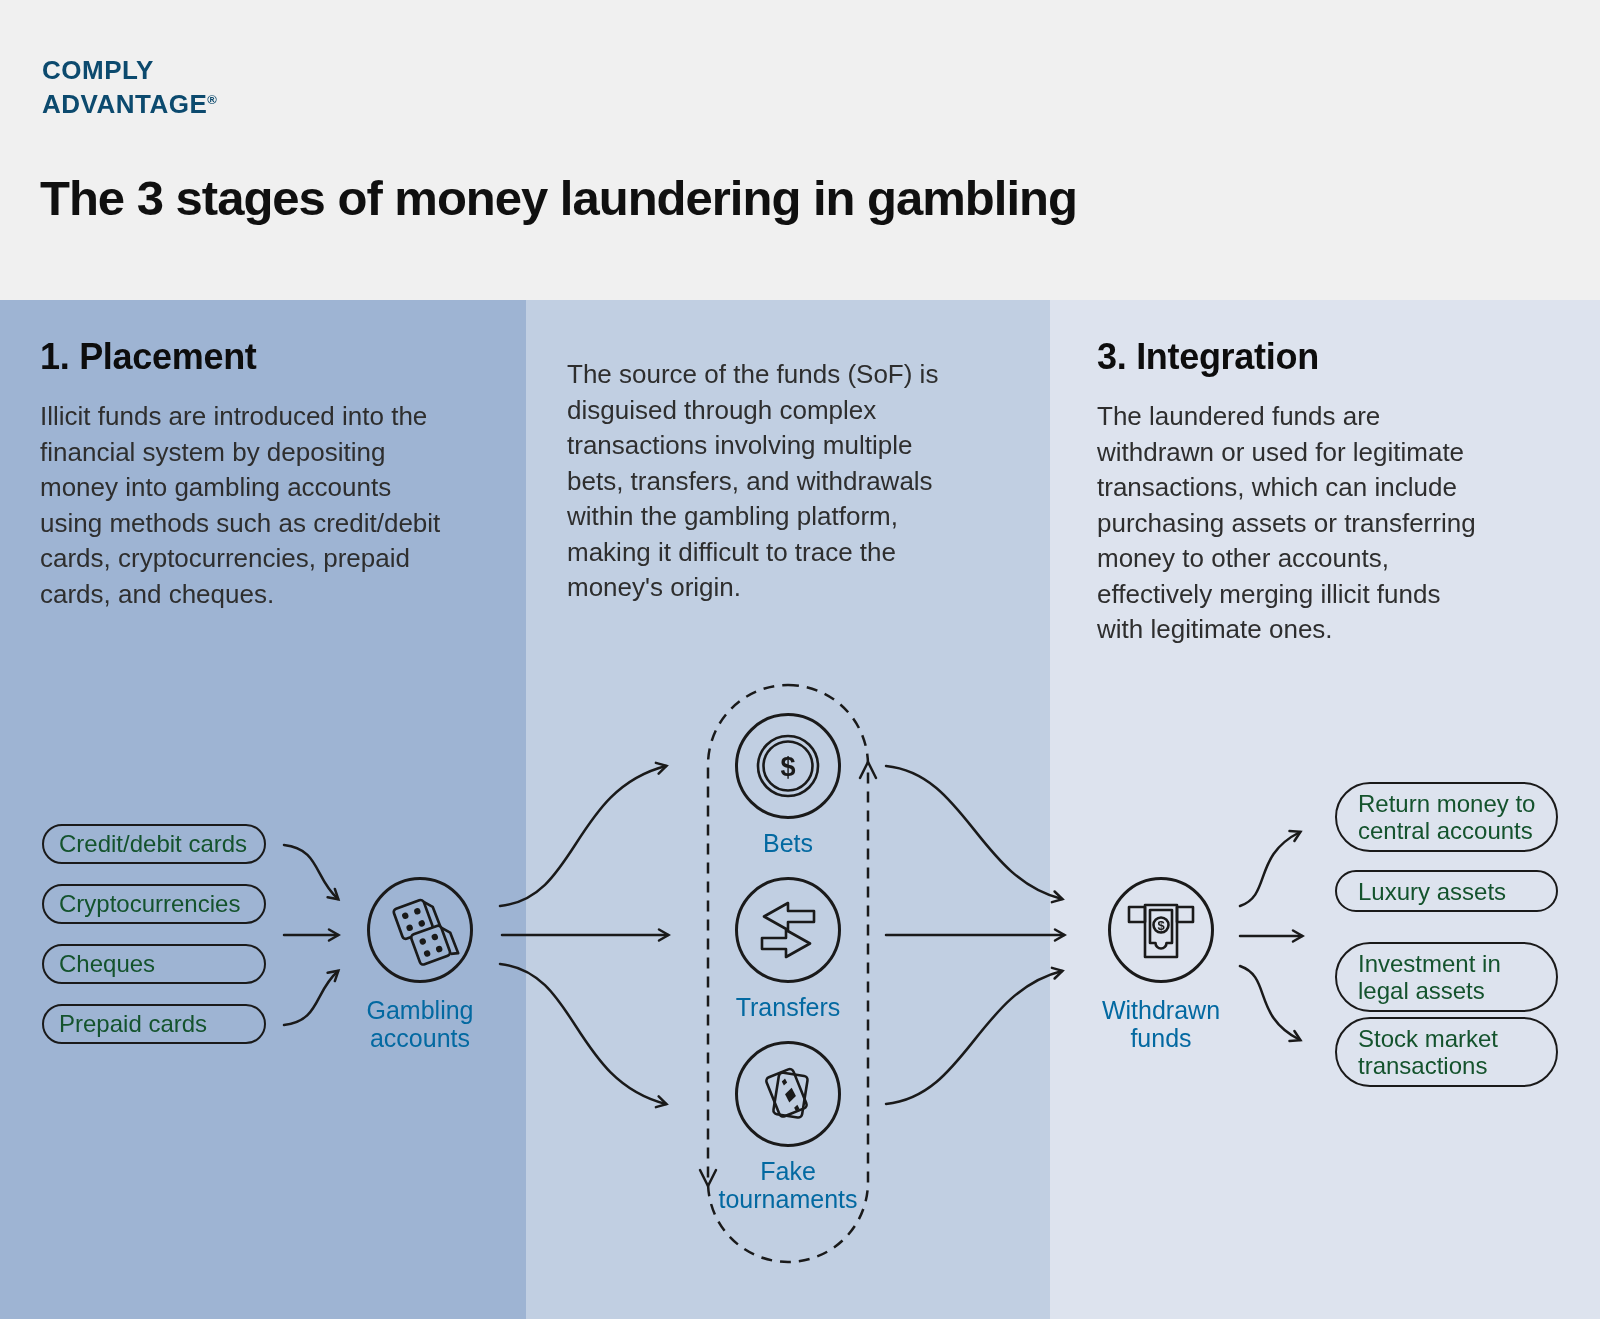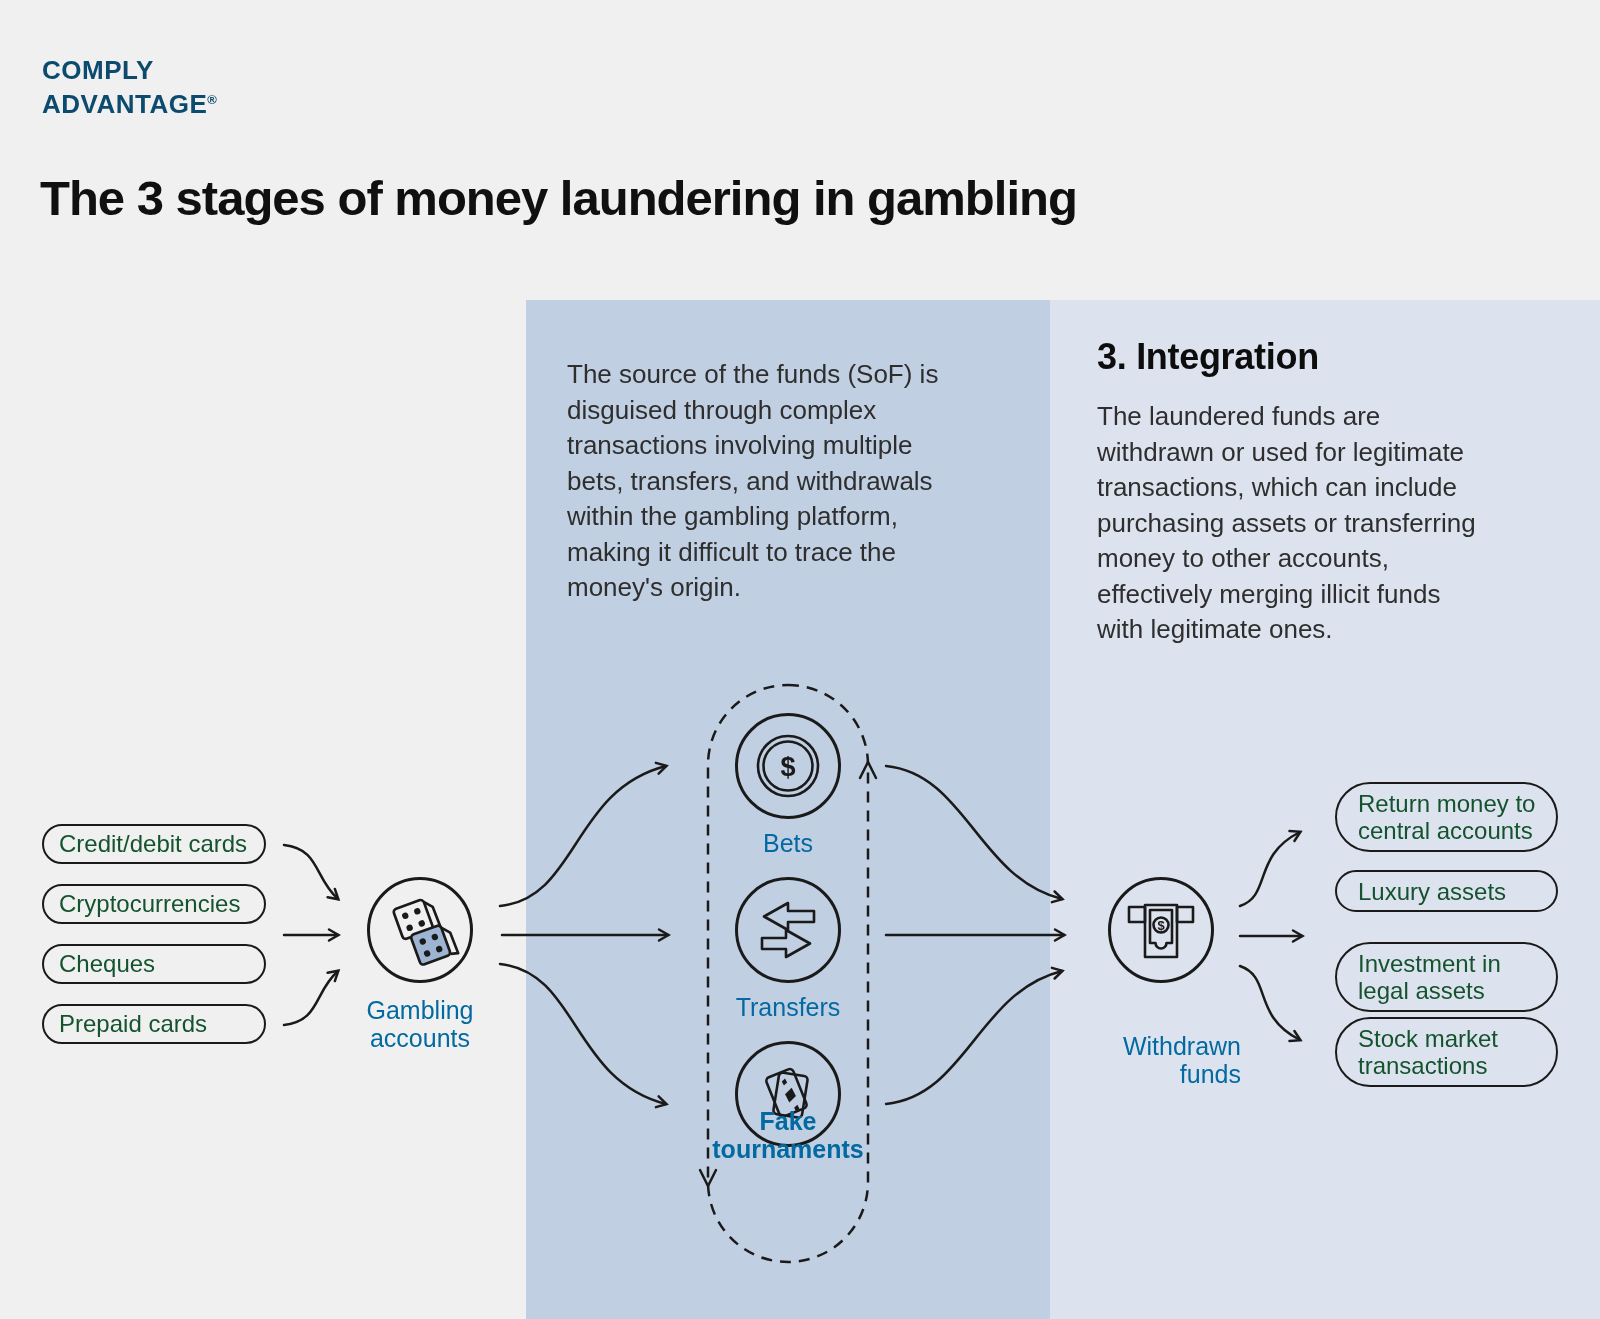--- a/index.html
+++ b/index.html
@@ -43,42 +43,51 @@
   #node-gambling{left:367px;top:877px;}
   #node-bets{left:735px;top:713px;}
   #node-transfers{left:735px;top:877px;}
   #node-fake{left:735px;top:1041px;}
   #node-withdrawn{left:1108px;top:877px;}
   .node-label{position:absolute;text-align:center;font-size:25px;line-height:28px;
               color:#0369a1;white-space:pre-line;}
   #label-gambling{left:330px;top:996px;width:180px;}
   #label-bets{left:728px;top:829px;width:120px;}
   #label-transfers{left:708px;top:993px;width:160px;}
-  #label-fake{left:694px;top:1107px;width:188px;font-weight:bold;}
-  #label-withdrawn{left:1081px;top:1032px;width:160px;text-align:right;}
+  #label-fake{left:694px;top:1157px;width:188px;}
+  #label-withdrawn{left:1081px;top:996px;width:160px;}
   
   .overlay{position:absolute;left:0;top:0;width:1600px;height:1319px;pointer-events:none;}
   .conn{fill:none;stroke:#1a1a1a;stroke-width:2.5px;stroke-linecap:round;}
   .dash{fill:none;stroke:#1a1a1a;stroke-width:2.5px;stroke-dasharray:11 8;}
   .icon{display:block;}
   .icon .ln{fill:none;stroke:#1a1a1a;stroke-width:2.6px;stroke-linejoin:round;}
   .icon .fl{fill:#1a1a1a;stroke:none;}
   .icon text{font-family:"Liberation Sans",sans-serif;font-weight:bold;fill:#1a1a1a;}
 </style>
 </head>
 <body>
 
 <div class="page">
 
   <div class="logo">
     <div>COMPLY</div>
     <div><span>ADVANTAGE</span><span class="reg">®</span></div>
   </div>
   <h1 class="title">The 3 stages of money laundering in gambling</h1>
 
+  <div class="panel p1">
+    <h2 class="stage-heading">1. Placement</h2>
+    <p class="stage-body">Illicit funds are introduced into the
+financial system by depositing
+money into gambling accounts
+using methods such as credit/debit
+cards, cryptocurrencies, prepaid
+cards, and cheques.</p>
+  </div>
   <div class="panel p2">
     <p class="stage-body">The source of the funds (SoF) is
 disguised through complex
 transactions involving multiple
 bets, transfers, and withdrawals
 within the gambling platform,
 making it difficult to trace the
 money's origin.</p>
   </div>
   <div class="panel p3">

